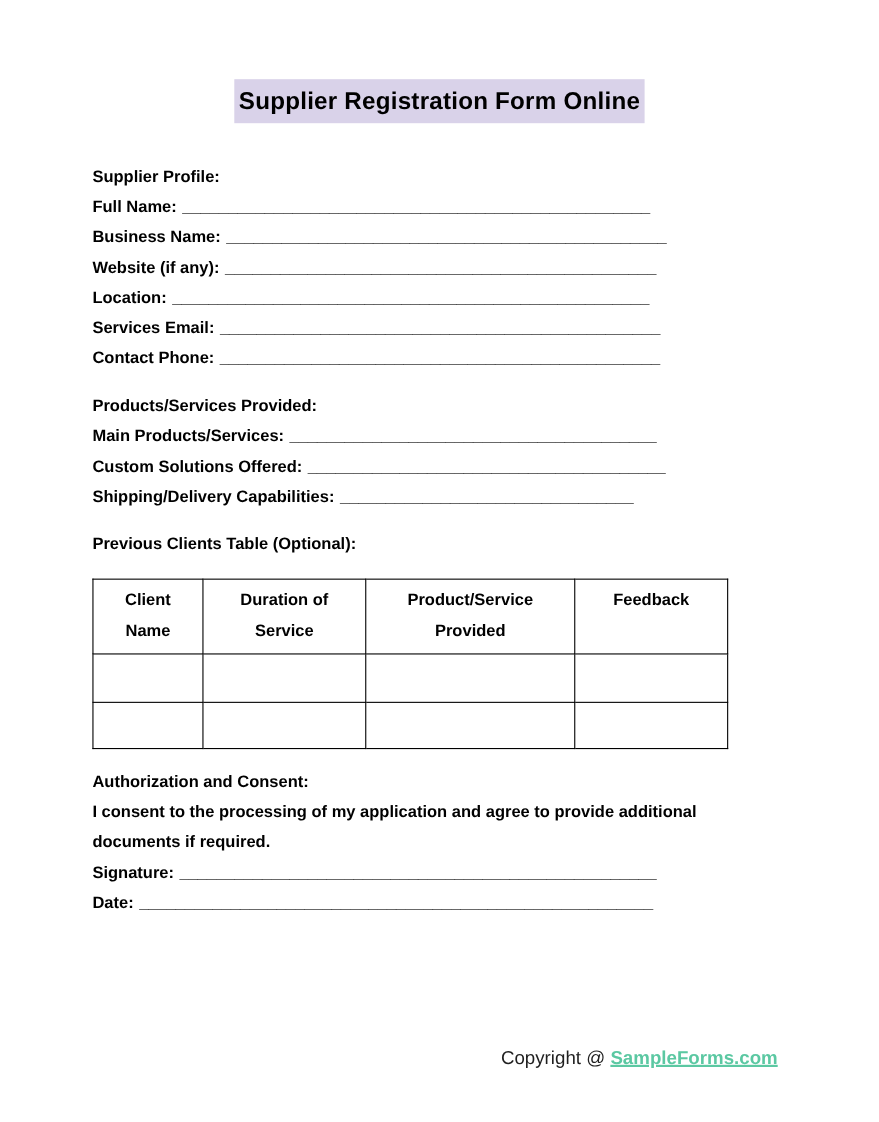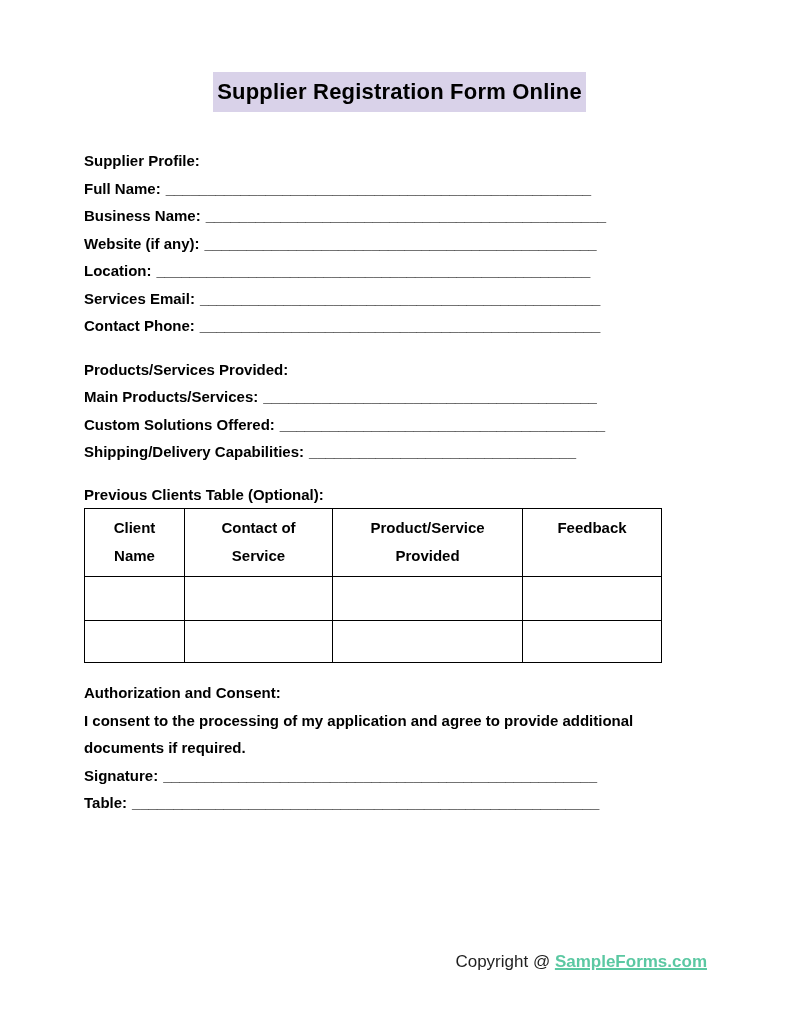--- a/index.html
+++ b/index.html
@@ -56,20 +56,21 @@
     margin-right: 5px;
   }
   .blank {
     letter-spacing: 0;
     white-space: nowrap;
   }
   table.clients {
     border-collapse: collapse;
     table-layout: fixed;
     width: 577px;
+    margin-top: 18px;
     margin-bottom: 15px;
     border-radius: 18px;
   }
   table.clients th,
   table.clients td {
     border: 1.5px solid #000000;
     font-size: 15px;
     font-weight: bold;
     text-align: center;
     vertical-align: top;
@@ -137,21 +138,21 @@
       <table class="clients">
         <colgroup>
           <col class="col-client">
           <col class="col-duration">
           <col class="col-product">
           <col class="col-feedback">
         </colgroup>
         <thead>
           <tr>
             <th>Client Name</th>
-            <th>Contact of Service</th>
+            <th>Duration of Service</th>
             <th>Product/Service Provided</th>
             <th>Feedback</th>
           </tr>
         </thead>
         <tbody>
           <tr>
             <td class="row1"></td>
             <td class="row1"></td>
             <td class="row1"></td>
             <td class="row1"></td>
@@ -163,21 +164,21 @@
             <td class="row2"></td>
           </tr>
         </tbody>
       </table>
     </div>
 
     <div class="group">
       <p class="heading">Authorization and Consent:</p>
       <p class="consent">I consent to the processing of my application and agree to provide additional documents if required.</p>
       <p class="field"><span class="lbl">Signature:</span><span class="blank">____________________________________________________</span></p>
-      <p class="field"><span class="lbl">Table:</span><span class="blank">________________________________________________________</span></p>
+      <p class="field"><span class="lbl">Date:</span><span class="blank">________________________________________________________</span></p>
     </div>
 
   </div>
 
   <div class="footer">
     <span class="copyright-prefix">Copyright @</span>
     <a class="footer-link">SampleForms.com</a>
   </div>
 
 </div>

